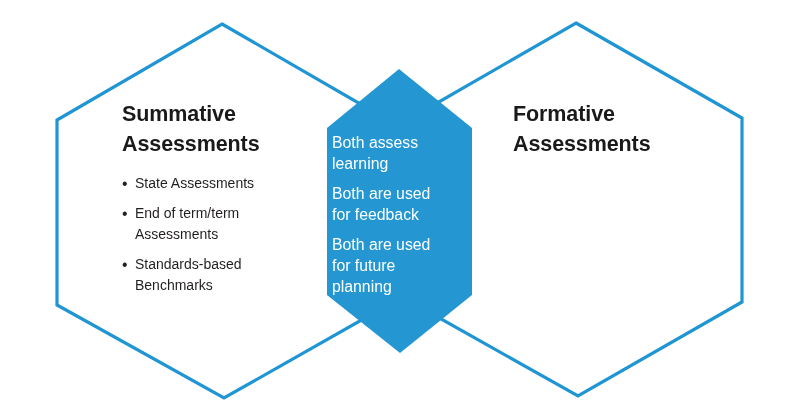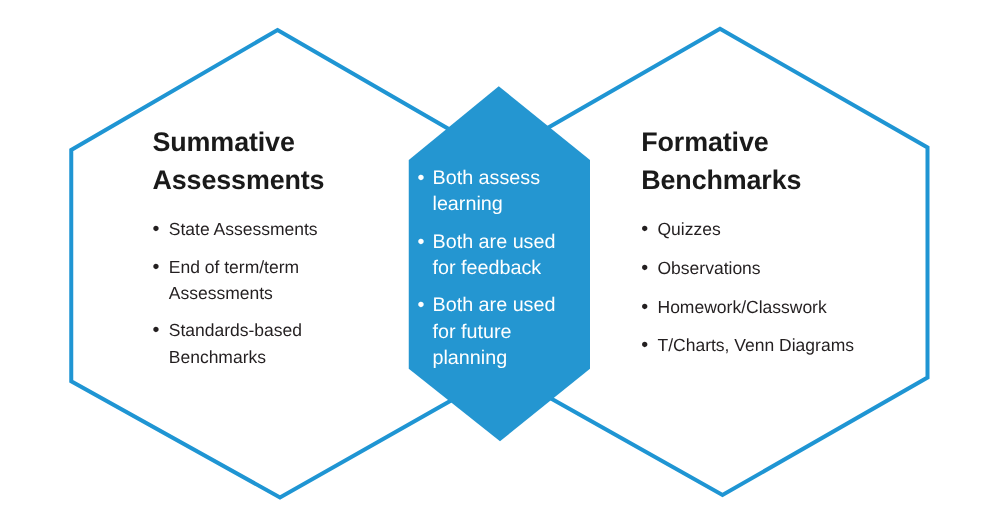--- a/index.html
+++ b/index.html
@@ -91,21 +91,21 @@
   }
   #panel-formative .bullet-list {
     margin-top: 14px;
   }
   #panel-formative .bullet-list li {
     margin-bottom: 10px;
   }
 
   
   #panel-overlap {
-    left: 334px;
+    left: 320px;
     top: 132px;
     width: 125px;
   }
   #panel-overlap .bullet-list li {
     color: #ffffff;
     font-size: 15.8px;
     line-height: 21px;
     margin-bottom: 9px;
     padding-left: 12px;
   }
@@ -146,22 +146,16 @@
       <li>Both are used
 for feedback</li>
       <li>Both are used
 for future
 planning</li>
     </ul>
   </div>
 
   <div class="panel" id="panel-formative">
     <div class="panel-title">Formative
-Benchmarks</div>
-    <ul class="bullet-list">
-      <li>Quizzes</li>
-      <li>Observations</li>
-      <li>Homework/Classwork</li>
-      <li>T/Charts, Venn Diagrams</li>
-    </ul>
+Assessments</div>
   </div>
 
 </div>
 
 </body></html>

